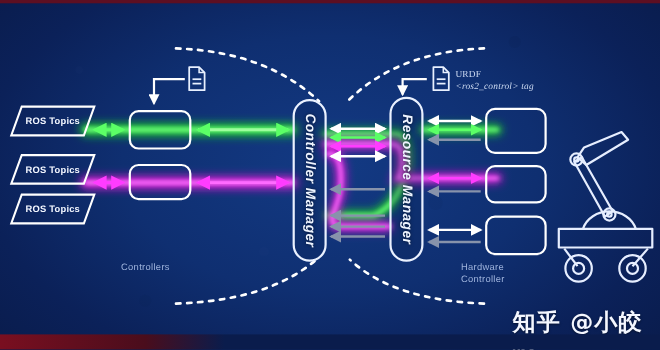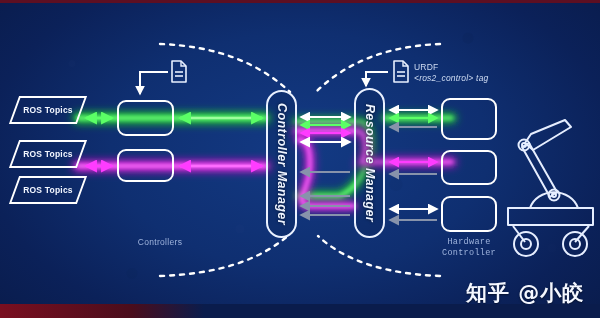--- a/index.html
+++ b/index.html
@@ -43,21 +43,21 @@
   .para{
     position:absolute;border:2px solid #ffffff;box-sizing:border-box;
     transform:skewX(-20deg);
   }
   .para-txt{
     position:absolute;display:flex;align-items:center;justify-content:center;
     font-weight:700;font-size:8.5px;color:#f2f6ff;
     letter-spacing:.2px;
   }
   .secLabel{
-    position:absolute;font-size:8.5px;color:#9fb4dd;text-align:center;
+    position:absolute;font-size:8.5px;color:#9fb4dd;text-align:left;
     line-height:11px;letter-spacing:.3px;
   }
   .fileLabel{
     position:absolute;font-size:8.5px;color:#cfdcf3;line-height:10.5px;
     letter-spacing:.2px;
   }
   .fileLabel .ital{font-style:italic;}
   .wm{
     position:absolute;font-size:21px;font-weight:700;color:#f4f7ff;
     letter-spacing:1px;text-shadow:0 1px 2px rgba(0,0,0,.5);
@@ -208,39 +208,39 @@
     <div class="vlabel">Controller Manager</div>
   </div>
 
   <div class="vbox" style="left:354px;top:88px;width:31px;height:150px;">
     <div class="vlabel">Resource Manager</div>
   </div>
 
   <div class="rbox" style="left:441px;top:98px;width:56px;height:42px;"></div>
   <div class="rbox" style="left:441px;top:150px;width:56px;height:35px;"></div>
   <div class="rbox" style="left:441px;top:196px;width:56px;height:36px;"></div>
-  <div class="secLabel" style="left:419px;top:237px;width:100px;font-family:Liberation Mono, monospace;">
+  <div class="secLabel" style="left:419px;top:237px;width:100px;">
     <span>Hardware</span><br>
     <span>Controller</span>
   </div>
 
   <svg class="abs" style="left:170px;top:60px;" width="18" height="24">
     <path d="M2,1 L11,1 L16,6 L16,22 L2,22 Z" fill="none" stroke="#e8f0ff" stroke-width="1.6" stroke-linejoin="round"></path>
     <path d="M11,1 L11,6 L16,6" fill="none" stroke="#e8f0ff" stroke-width="1.4"></path>
     <line x1="5" y1="12" x2="13" y2="12" stroke="#e8f0ff" stroke-width="1.6"></line>
     <line x1="5" y1="16" x2="13" y2="16" stroke="#e8f0ff" stroke-width="1.6"></line>
   </svg>
 
   <svg class="abs" style="left:392px;top:60px;" width="18" height="24">
     <path d="M2,1 L11,1 L16,6 L16,22 L2,22 Z" fill="none" stroke="#e8f0ff" stroke-width="1.6" stroke-linejoin="round"></path>
     <path d="M11,1 L11,6 L16,6" fill="none" stroke="#e8f0ff" stroke-width="1.4"></path>
     <line x1="5" y1="12" x2="13" y2="12" stroke="#e8f0ff" stroke-width="1.6"></line>
     <line x1="5" y1="16" x2="13" y2="16" stroke="#e8f0ff" stroke-width="1.6"></line>
   </svg>
-  <div class="fileLabel" style="left:414px;top:62px;width:120px;">
+  <div class="fileLabel" style="left:414px;top:62px;width:120px;font-family:Liberation Serif, serif;">
     <span>URDF</span><br>
     <span class="ital">&lt;ros2_control&gt; tag</span>
   </div>
 
   <svg class="abs" style="left:505px;top:118px;" width="90" height="108">
     <g fill="none" stroke="#e6eeff" stroke-width="2" stroke-linejoin="round" stroke-linecap="round">
 
       <path d="M20,25 L26,16 L60,2 L66,9 L28,32 Z"></path>
 
       <path d="M17,29 L24,25 L52,74 L45,79 Z"></path>

